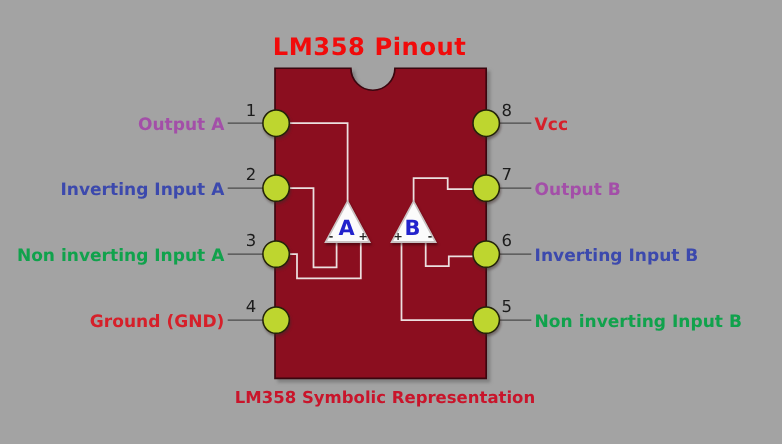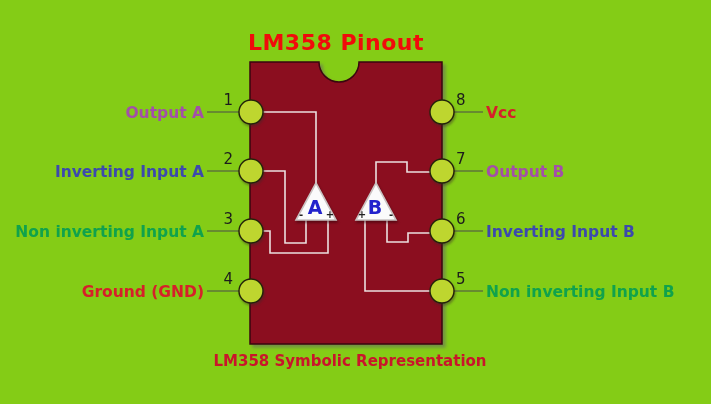--- a/index.html
+++ b/index.html
@@ -1,20 +1,20 @@
 <!DOCTYPE html>
 <html><head>
 <meta charset="utf-8">
 <style>
   html, body { margin: 0; padding: 0; background: #ffffff; }
   .stage {
     position: relative;
     width: 711px;
     height: 404px;
-    background: #84cc16;
+    background: #a3a3a3;
     font-family: "DejaVu Sans", "Liberation Sans", sans-serif;
     overflow: hidden;
   }
   svg text { user-select: none; }
   .title-text {
     font-size: 22px;
     font-weight: bold;
     letter-spacing: 0.5px;
   }
   .caption-text {

